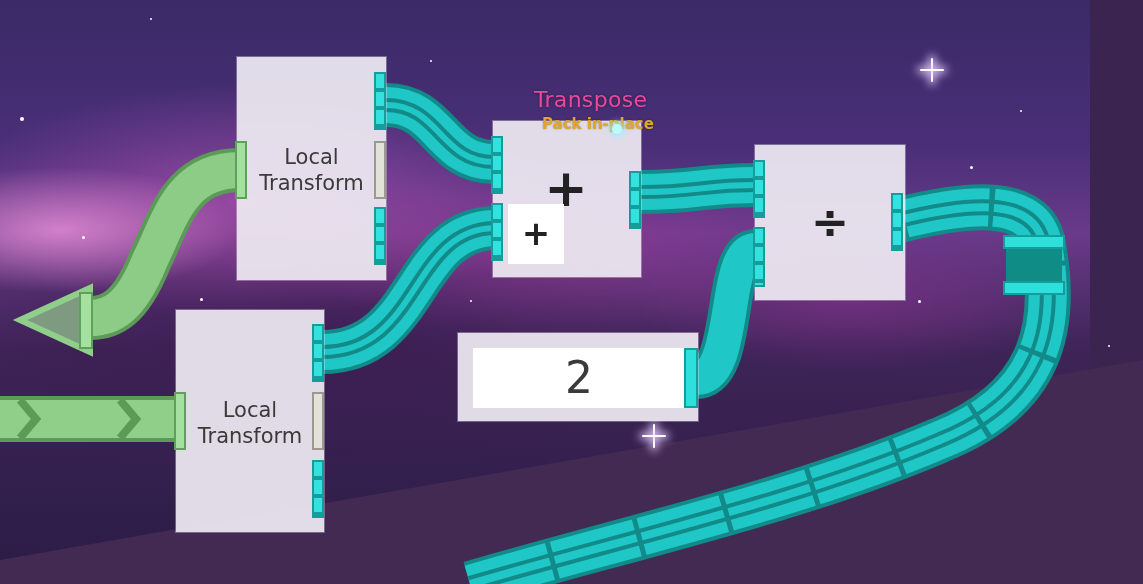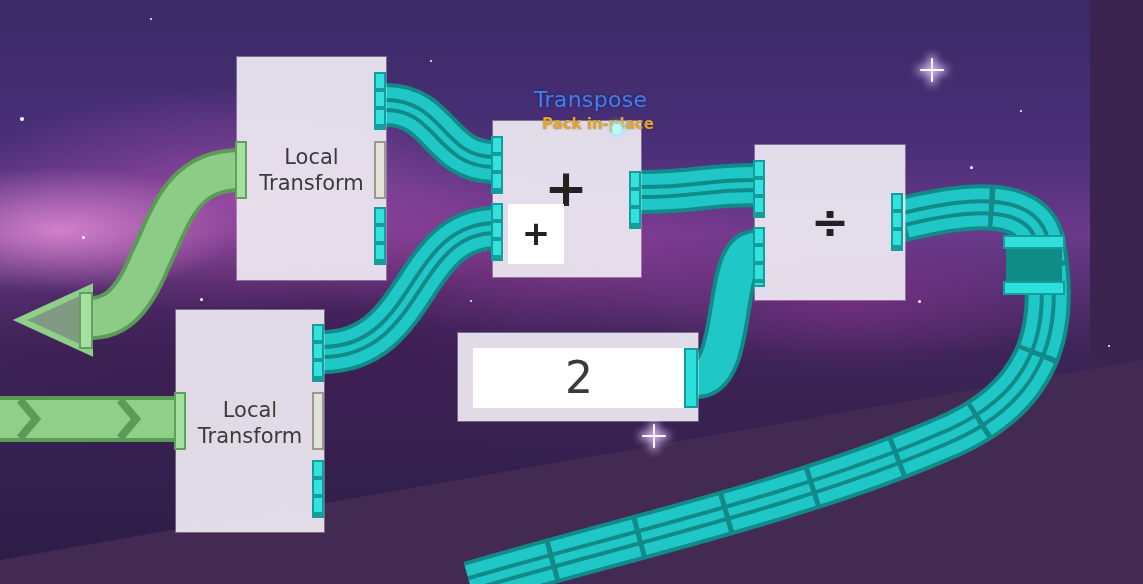--- a/index.html
+++ b/index.html
@@ -55,21 +55,21 @@
     box-sizing:border-box;
   }
   .port.seg { background:
       repeating-linear-gradient(180deg, #33e2df 0 14px, #159d9b 14px 18px); }
   .port.gray { background:#e2e2d8; border-color:#9a9a8e; }
   .port.green { background:#a6e0a0; border-color:#5fa05a; }
 
   .op-symbol { position:absolute; font-weight:bold; color:#222; text-align:center; }
 
   .title-main {
-    position:absolute; font-size:22px; color:#3b82f6; letter-spacing:0.3px;
+    position:absolute; font-size:22px; color:#ec4899; letter-spacing:0.3px;
     text-shadow: 0 0 3px rgba(0,0,0,0.4);
   }
   .title-sub {
     position:absolute; font-size:15px; color:#e0a52a; font-weight:bold;
     text-shadow: 0 0 2px rgba(0,0,0,0.4);
   }
   .cursor-dot {
     position:absolute; width:10px; height:10px; border-radius:50%;
     background:#b9fbff; box-shadow:0 0 6px 2px rgba(150,240,255,0.9);
   }

